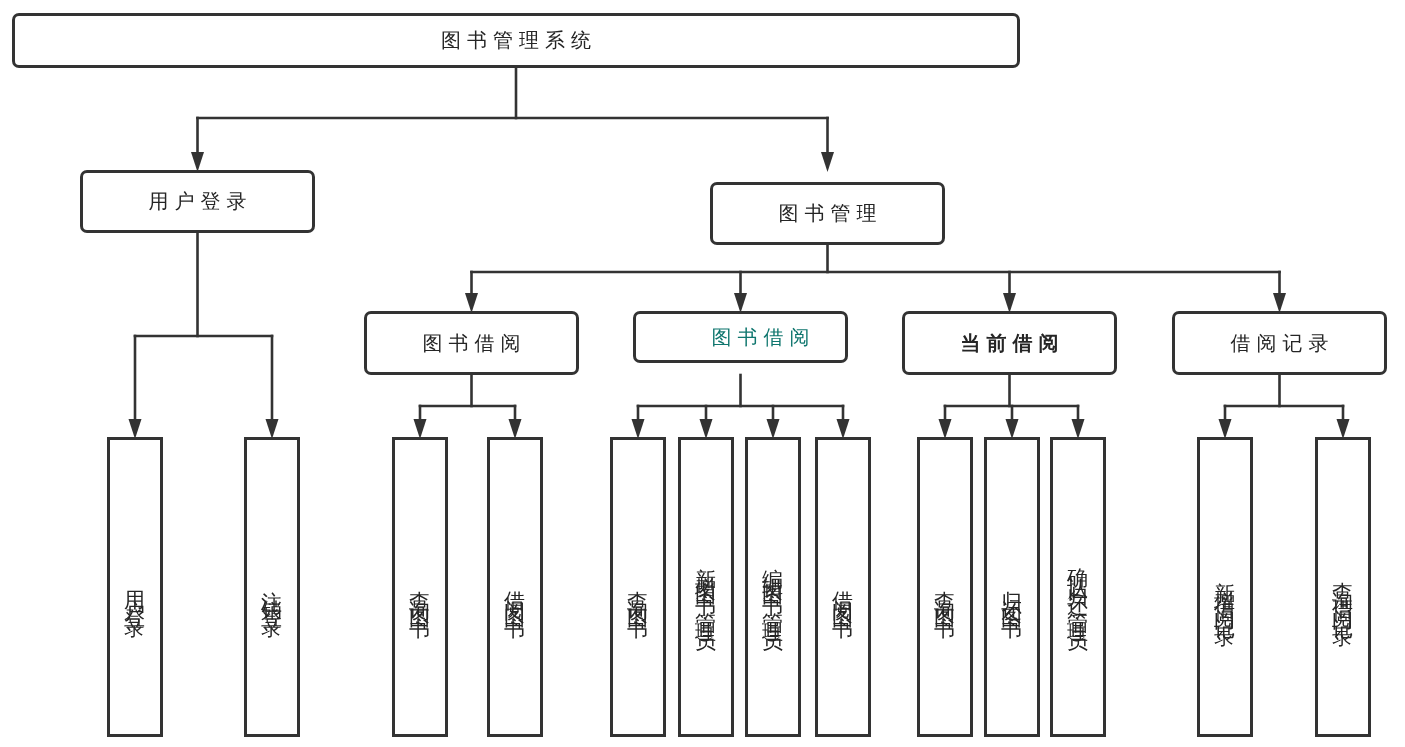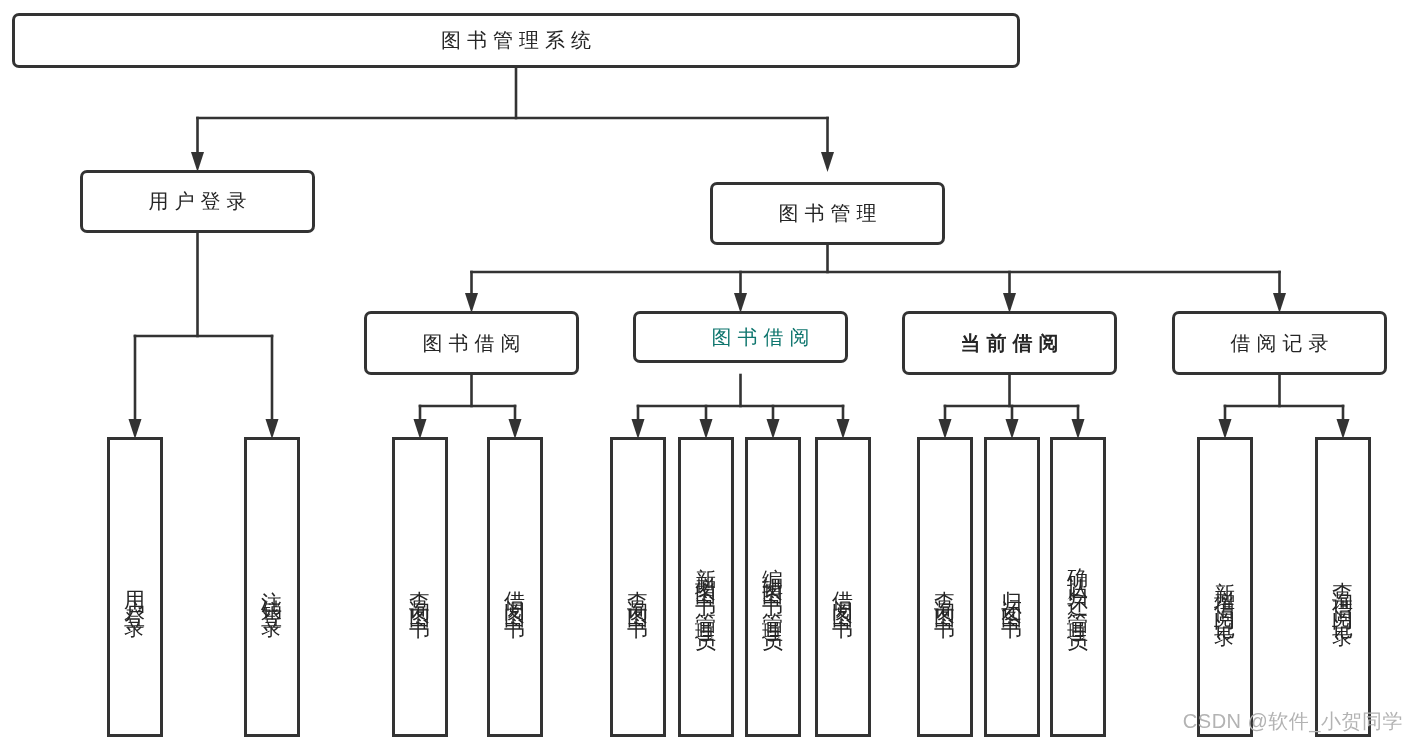--- a/index.html
+++ b/index.html
@@ -176,14 +176,13 @@
       <div class="node v" style="left: 1050px; top: 437px; width: 56px; height: 300px; border-color: rgb(51, 51, 51); color: rgb(37, 37, 37);">
         <span class="node-label">确认归还（管理员）</span>
       </div>
       <div class="node v" style="left: 1197px; top: 437px; width: 56px; height: 300px; border-color: rgb(51, 51, 51); color: rgb(37, 37, 37);">
         <span class="node-label">新增借阅记录</span>
       </div>
       <div class="node v" style="left: 1315px; top: 437px; width: 56px; height: 300px; border-color: rgb(51, 51, 51); color: rgb(37, 37, 37);">
         <span class="node-label">查询借阅记录</span>
       </div>
     </div>
-  <div class="watermark">CSDN @软件_小贺同学</div>
 </div>
 
 </body></html>

